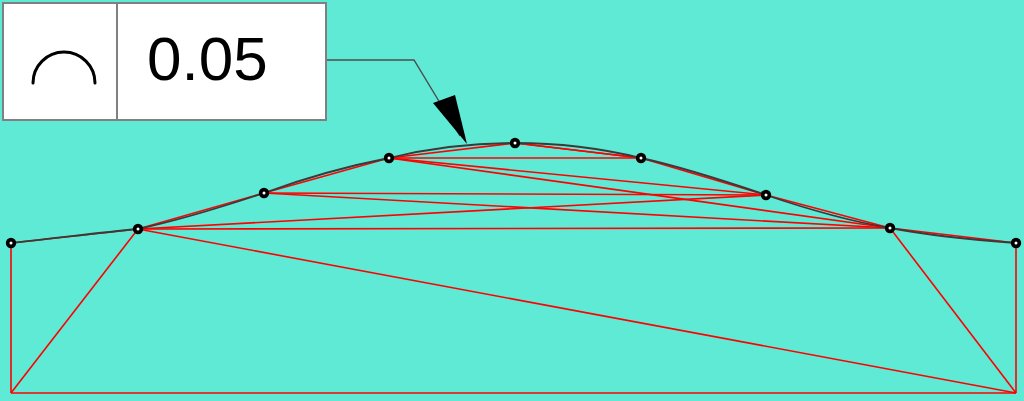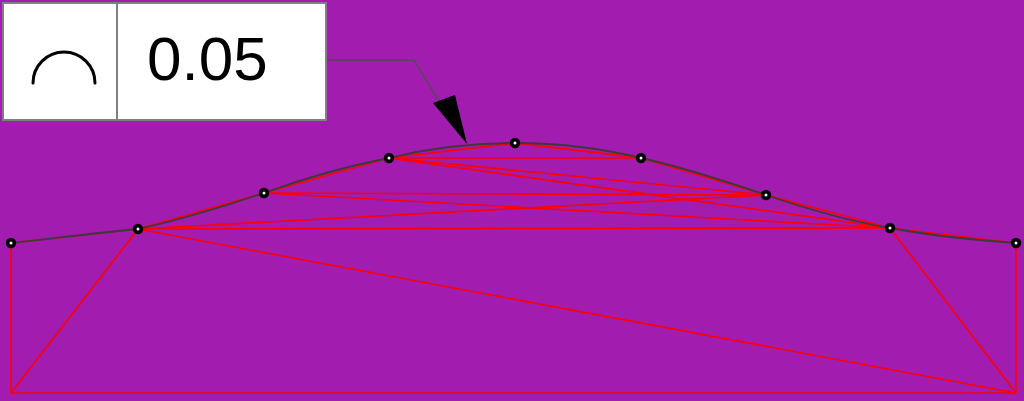--- a/index.html
+++ b/index.html
@@ -7,21 +7,21 @@
     padding: 0;
     background: #ffffff;
   }
   body {
     font-family: "Liberation Sans", sans-serif;
   }
   #stage {
     position: relative;
     width: 1024px;
     height: 401px;
-    background: #a21caf;
+    background: #5eead4;
     overflow: hidden;
   }
   #diagram {
     position: absolute;
     left: 0;
     top: 0;
     width: 1024px;
     height: 401px;
     display: block;
   }

